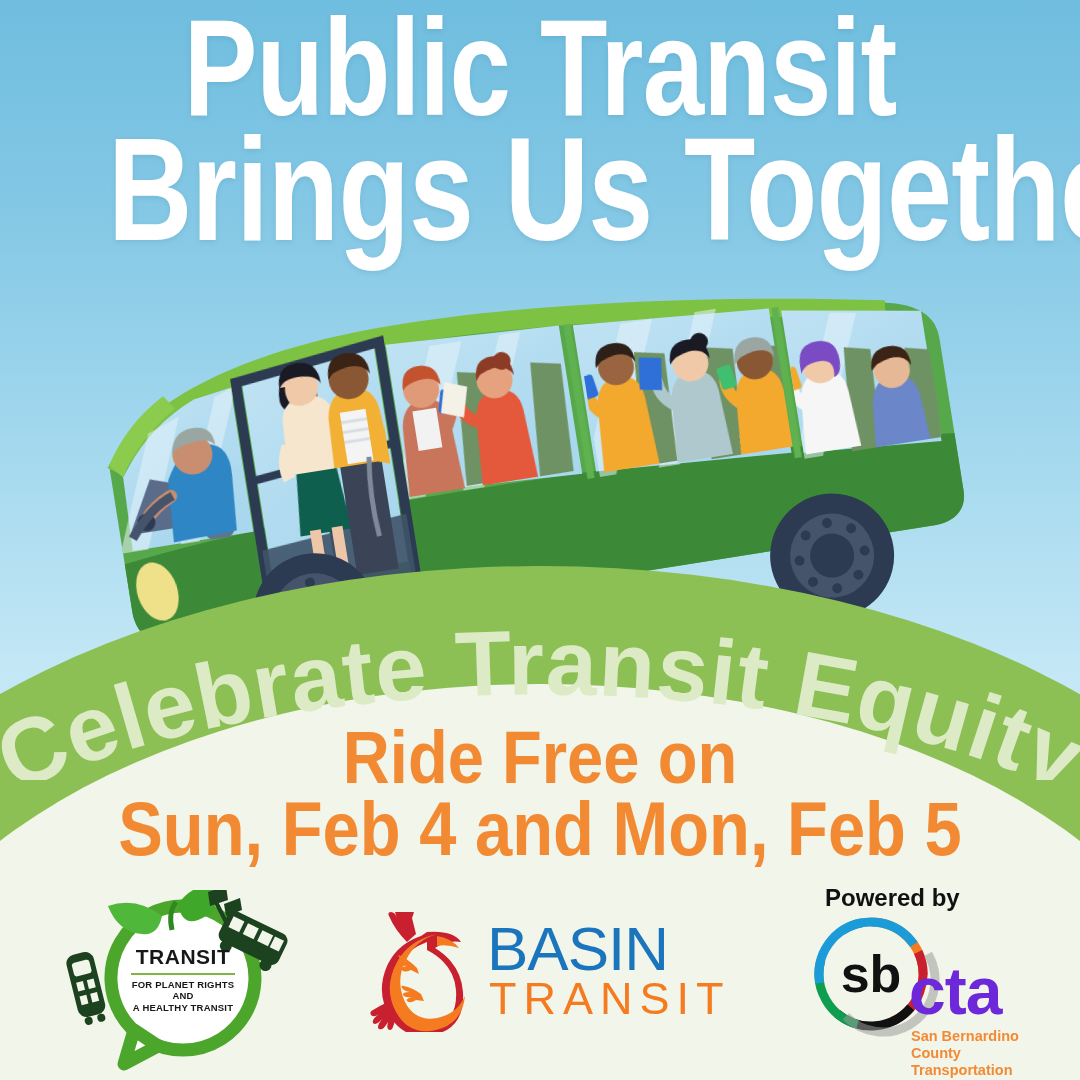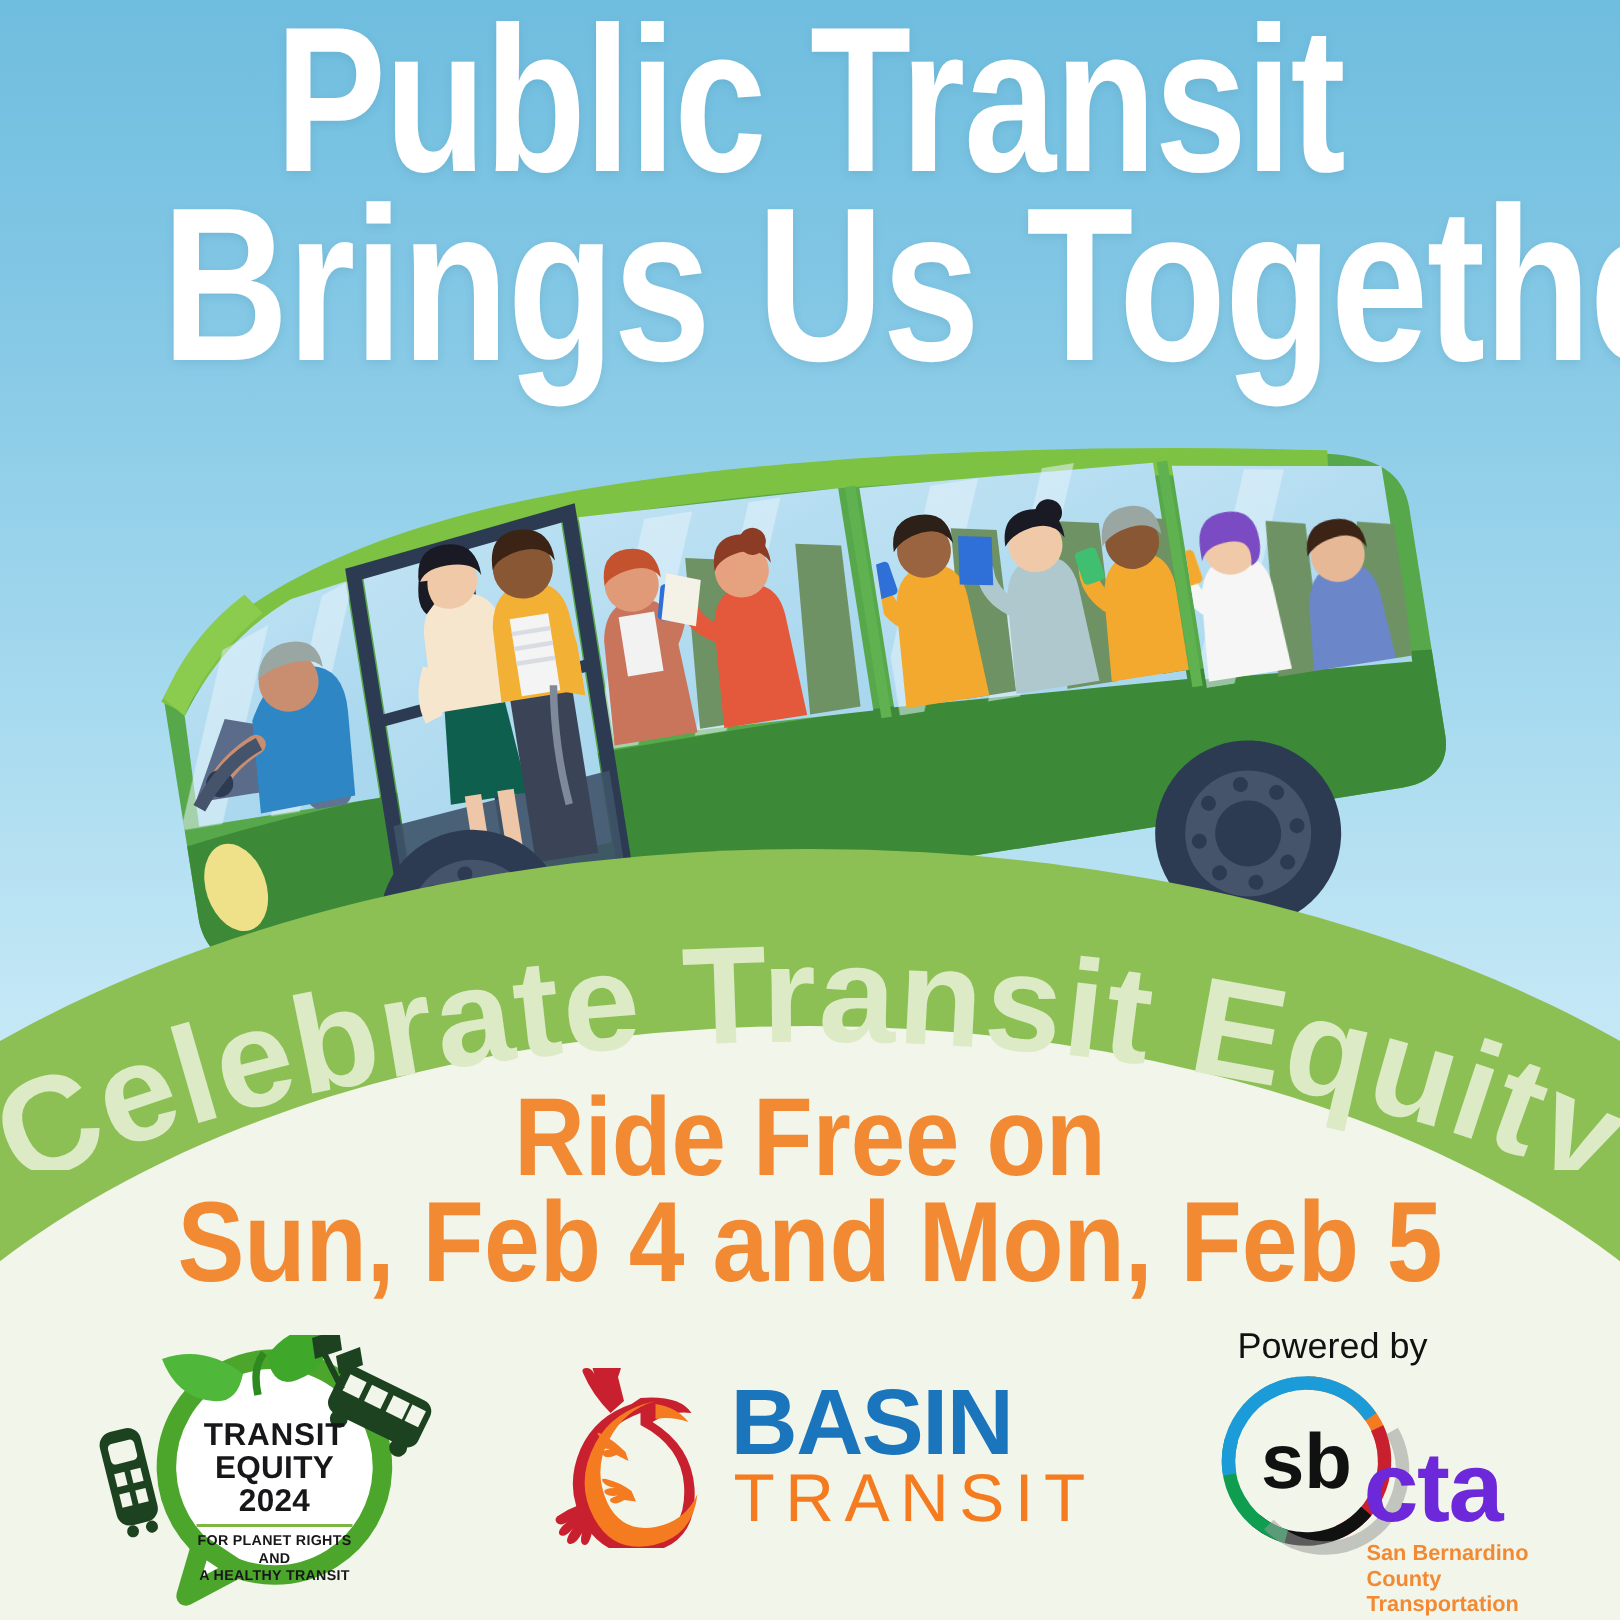--- a/index.html
+++ b/index.html
@@ -85,33 +85,33 @@
   }
   .te-l1{font-size:21px;letter-spacing:0.5px;}
   .te-l2{font-size:21px;letter-spacing:0.2px;}
   .te-rule{width:104px;height:2px;background:#7EB643;margin:5px auto 4px;}
   .te-sub{font-size:9.5px;line-height:1.2;letter-spacing:0.2px;color:#17171A;
           font-family:"Liberation Sans Narrow","Liberation Sans",sans-serif;font-weight:700;}
   
   #bt-logo{left:365px;top:32px;width:340px;height:120px;}
   .bt-basin{
     position:absolute;left:122px;top:6px;color:#1B75BC;
-    font-family:"Liberation Sans",sans-serif;font-weight:700;
+    font-family:"Liberation Sans",sans-serif;font-weight:400;
     font-size:62px;letter-spacing:-1px;line-height:1;
   }
   .bt-transit{
     position:absolute;left:124px;top:64px;color:#F47B20;
     font-family:"Liberation Sans",sans-serif;font-weight:400;
     font-size:45px;letter-spacing:7px;line-height:1;
   }
   
   #sb-logo{left:805px;top:0px;width:255px;height:190px;}
   .pw{
     position:absolute;left:20px;top:4px;color:#111;
-    font-family:"Liberation Sans",sans-serif;font-weight:400;font-size:24px;
+    font-family:"Liberation Sans",sans-serif;font-weight:700;font-size:24px;
   }
   .sb-cta{
     position:absolute;left:104px;top:78px;color:#6d28d9;
     font-family:"Liberation Sans",sans-serif;font-weight:700;
     font-size:66px;line-height:1;letter-spacing:-1px;
   }
   .sb-sub{
     position:absolute;left:106px;top:148px;color:#F28A34;
     font-family:"Liberation Sans",sans-serif;font-weight:700;
     font-size:14.5px;line-height:1.18;
@@ -427,21 +427,20 @@
         </g>
 
         <g>
           <line x1="176" y1="8" x2="190" y2="36" stroke="#1D4220" stroke-width="4"></line>
           <path d="M170,2 l18,-6 l2,14 l-18,6z" fill="#1D4220"></path>
           <path d="M186,14 l16,-6 l2,12 l-16,6z" fill="#1D4220"></path>
         </g>
       </svg>
       <div class="te-text">
         <div class="te-l1">TRANSIT</div>
-        <div class="te-l2">EQUITY 2024</div>
         <div class="te-rule"></div>
         <div class="te-sub">FOR PLANET RIGHTS AND</div>
         <div class="te-sub">A HEALTHY TRANSIT</div>
       </div>
     </div>
 
     <div class="logo" id="bt-logo">
       <svg width="120" height="120" viewBox="0 0 120 120" style="position:absolute;left:0;top:0;">
 
         <g fill="#C8202E">

